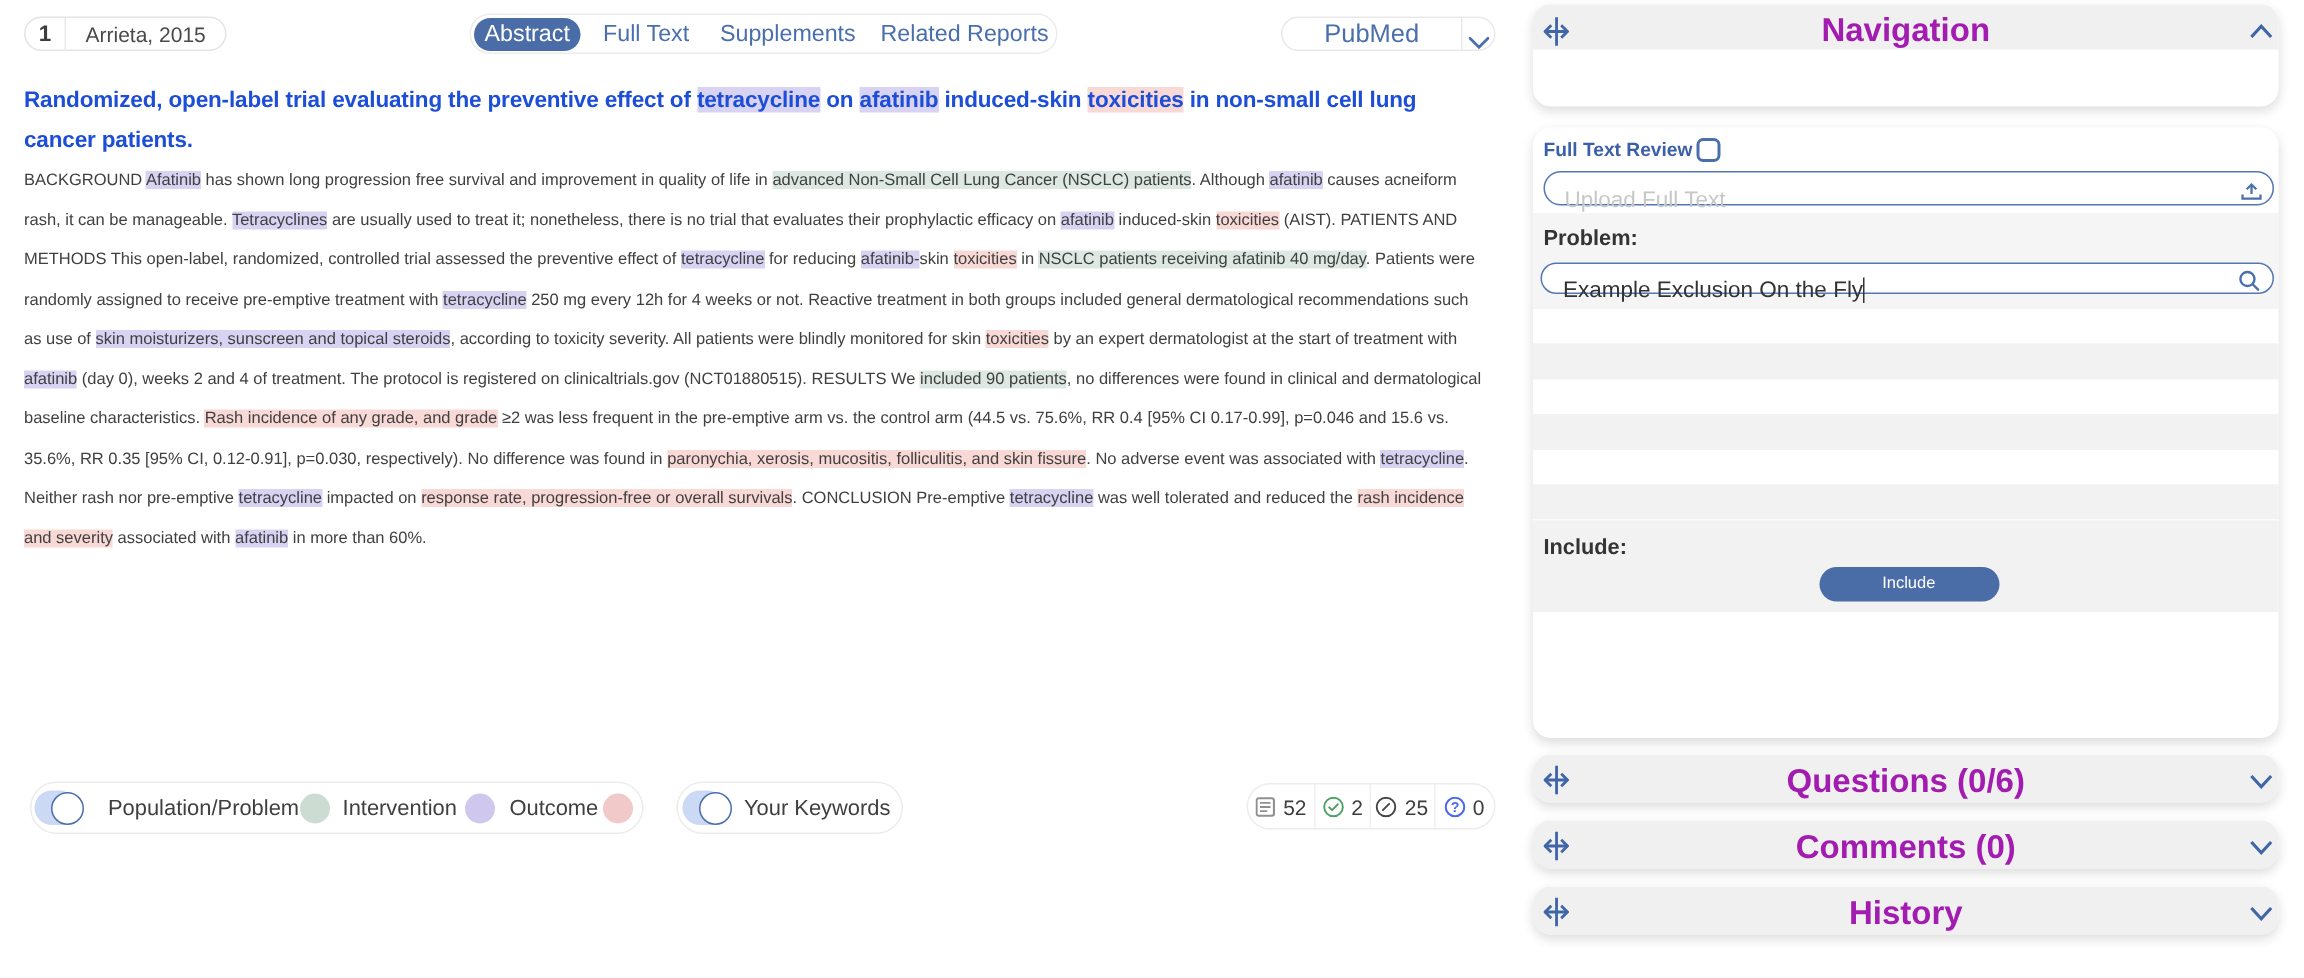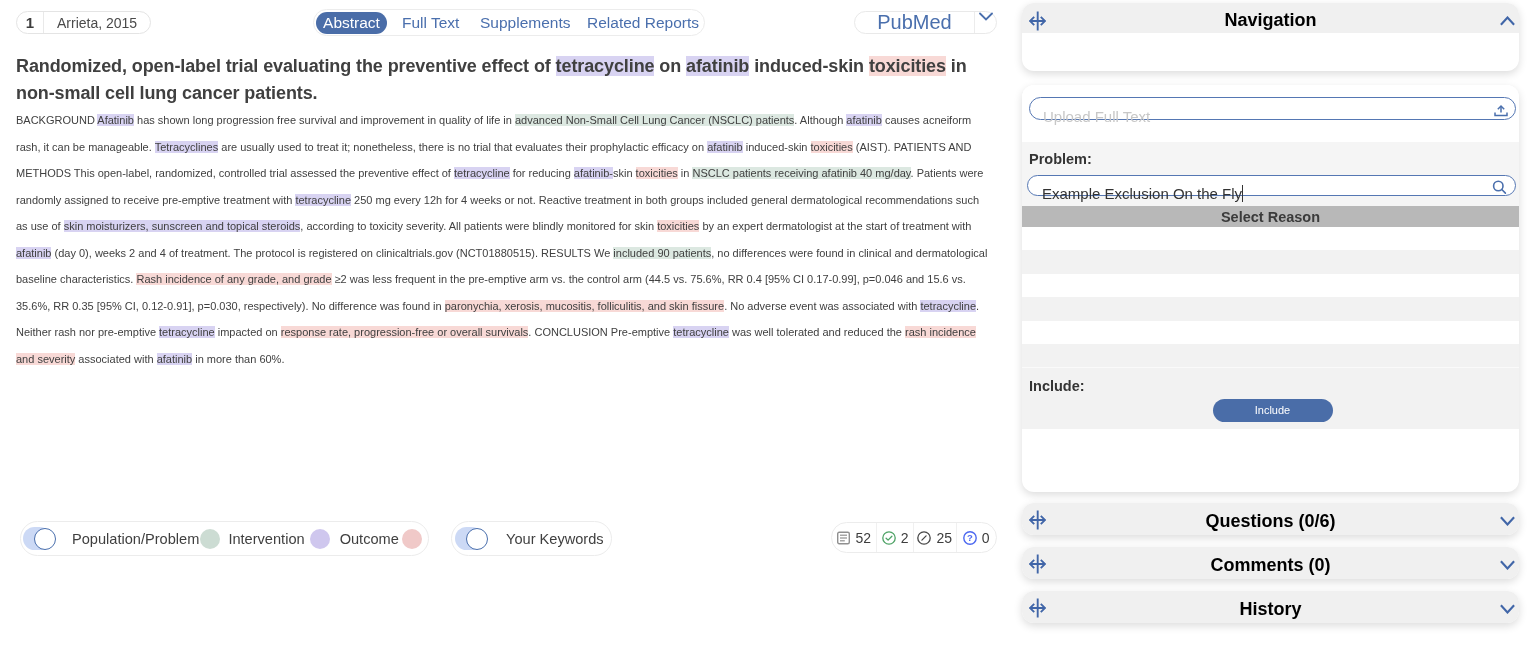--- a/index.html
+++ b/index.html
@@ -8,37 +8,37 @@
 .hp { background:#d8d3f2; }
 .hk { background:#f8d9d6; }
 .hg { background:#dce8e1; }
 
 .refpill { position:absolute; left:16px; top:11px; height:23px; border:1px solid #e4e4e4; border-radius:12px; background:#fff; display:flex; align-items:center; font-size:15px; }
 .refnum { width:27px; text-align:center; font-weight:bold; color:#3d3d3d; border-right:1px solid #e9e9e9; height:100%; line-height:21px; }
 .refname { padding:0 13px; color:#4a4a4a; font-size:14px; }
 .tabs { position:absolute; left:313px; top:9px; height:27px; width:392px; border:1px solid #ececec; border-radius:14px; background:#fff; font-size:15.5px; color:#4a6fad; }
 .tab { position:absolute; top:4px; }
 .tabsel { position:absolute; background:#4a6da8; color:#fff; border-radius:12px; height:22px; line-height:22px; top:2px; left:2px; width:71px; text-align:center; }
-.srcsel { position:absolute; left:854px; top:11px; width:143px; height:23px; border:1px solid #e9e9e9; border-radius:12px; display:flex; align-items:flex-start; font-size:20px; color:#4a6fad; }
+.srcsel { position:absolute; left:854px; top:11px; width:143px; height:23px; border:1px solid #e9e9e9; border-radius:12px; display:flex; align-items:flex-end; font-size:17px; color:#4a6fad; }
 .srcname { width:120px; text-align:center; border-right:1px solid #ececec; height:100%; line-height:21px; }
 .srcchev { flex:1; display:flex; align-items:center; justify-content:center; }
 
-.title { position:absolute; left:16px; top:53px; width:966px; font-size:18px; letter-spacing:-0.1px; font-weight:bold; line-height:27px; color:#404040; }
+.title { position:absolute; left:16px; top:53px; width:966px; font-size:15px; letter-spacing:-0.1px; font-weight:bold; line-height:27px; color:#1d4ed8; }
 .abs { position:absolute; left:16px; top:107px; width:975px; font-size:11px; line-height:26.5px; color:#404040; }
 .lpill { position:absolute; border:1px solid #ececec; border-radius:18px; background:#fff; height:35px; display:flex; align-items:center; font-size:14.6px; color:#3f3f3f; padding-left:2px; }
 .sw { position:relative; width:34px; height:23px; }
 .sw .track { position:absolute; left:0; top:0; width:28px; height:23px; border-radius:12px; background:#ccd9f5; }
 .sw .knob { position:absolute; left:11px; top:0.5px; width:22px; height:22px; border-radius:50%; background:#fff; border:1.7px solid #4a6fad; }
 .dot { width:20px; height:20px; border-radius:50%; display:inline-block; }
 .counts { position:absolute; left:831px; top:522px; width:166px; height:31px; border:1px solid #ececec; border-radius:16px; background:#fff; display:flex; align-items:center; font-size:14.5px; color:#3d3d3d; }
 .ccell { display:flex; align-items:center; justify-content:center; gap:5px; height:100%; font-size:14px; }
 .cdiv { border-right:1px solid #f0f0f0; }
 
 .panel { position:absolute; left:1022px; width:497px; background:#fff; border-radius:12px; box-shadow:0 3px 8px rgba(0,0,0,0.14); overflow:hidden; }
-.phead { height:30px; background:#f0f0f0; display:flex; align-items:center; justify-content:center; position:relative; font-size:18px; font-weight:bold; color:#000000; padding-top:4px; }
+.phead { height:30px; background:#f0f0f0; display:flex; align-items:center; justify-content:center; position:relative; font-size:22px; font-weight:bold; color:#a21caf; padding-top:4px; }
 .phead .mico { position:absolute; left:7px; top:7.5px; line-height:0; }
 .phead .chev { position:absolute; right:4px; top:13px; line-height:0; }
 .navbody { height:38px; position:relative; background:#fff; }
 .btn { position:absolute; height:24px; border-radius:13px; font-size:15px; line-height:22px; padding:0 12px; border:1px solid; }
 .back { left:7px; top:8px; color:#c5c5c5; border-color:#ddd; background:#fafafa; padding:0 9px; }
 .skip { right:5px; top:8px; color:#4a6fad; border-color:#4a6fad; background:#fff; padding:0 10px; }
 .scrwhite { background:#fff; padding:6px 3px 0 7px; height:57px; }
 .ftr { }
 .ftr { color:#3c60a8; font-size:12.8px; font-weight:bold; display:flex; align-items:center; gap:3px; height:17px; }
 .cbx { width:16px; height:16px; border:2px solid #4a6fad; border-radius:4.5px; background:#fff; display:inline-block; }
@@ -91,21 +91,21 @@
   <div style="margin-left:8px">Intervention</div>
   <div class="dot" style="background:#cfc7ee; margin-left:5px"></div>
   <div style="margin-left:10px">Outcome</div>
   <div class="dot" style="background:#f0c9c8; margin-left:3px"></div>
 </div>
 <div class="lpill" style="left:451px; top:521px; padding-right:7px; padding-left:1px;">
   <div class="sw" style="margin-left:2px">
       <div class="track"></div>
       <div class="knob"></div>
     </div>
-  <div style="margin-left:17px">Your Keywords</div>
+  <div style="margin-left:7px">Your Keywords</div>
 </div>
 <div class="counts">
   <div class="ccell cdiv" style="width:46px">
       <svg width="13" height="14" viewBox="0 0 13 14">
         <rect x="0.7" y="1.2" width="11.6" height="11.6" rx="1.5" fill="none" stroke="#909090" stroke-width="1.4"></rect>
         <line x1="3" y1="4.2" x2="10" y2="4.2" stroke="#909090" stroke-width="1.2"></line>
         <line x1="3" y1="7" x2="10" y2="7" stroke="#909090" stroke-width="1.2"></line>
         <line x1="3" y1="9.8" x2="7.8" y2="9.8" stroke="#909090" stroke-width="1.2"></line>
       </svg>
       <span>52</span>
@@ -139,39 +139,39 @@
           <line x1="0.8" y1="10" x2="16.2" y2="10" stroke="#4166a8" stroke-width="1.9"></line>
           <path d="M5.2 5.8 L1 10 L5.2 14.2" fill="none" stroke="#4166a8" stroke-width="1.9"></path>
           <path d="M11.8 5.8 L16 10 L11.8 14.2" fill="none" stroke="#4166a8" stroke-width="1.9"></path>
         </svg></span>Navigation<span class="chev"><svg width="15" height="10" viewBox="0 0 15 10">
           <path d="M0.9 8.7 L7.5 1.5 L14.1 8.7" stroke="#4166a8" stroke-width="2.1" fill="none"></path>
         </svg></span></div>
 </div>
 
 <div class="panel" style="top:85px; height:407px;">
   <div class="scrwhite">
+    <div class="ftr">Full Text Review <span class="cbx"></span></div>
     <div class="pinput" style="margin-top:6px; color:#c7c7c7; font-size:15px;">Upload Full Text
       <svg style="position:absolute; right:7px; top:5px;" width="14" height="14" viewBox="0 0 14 14">
           <path d="M1 9.6 L1 12.4 L13 12.4 L13 9.6" fill="none" stroke="#4a6fad" stroke-width="1.5"></path>
           <line x1="7" y1="3.4" x2="7" y2="9.4" stroke="#4a6fad" stroke-width="1.5"></line>
           <path d="M3.8 6.2 L7 3 L10.2 6.2" fill="none" stroke="#4a6fad" stroke-width="1.5"></path>
         </svg>
     </div>
   </div>
   <div class="scrgray">
     <div class="exlabel">Problem:</div>
     <div class="exinputwrap">
         <div class="pinput" style="color:#333; font-size:15px; height:21px; padding-left:14px;">Example Exclusion On the Fly<span class="icur"></span>
       <svg style="position:absolute; right:8px; top:4px;" width="15" height="15" viewBox="0 0 15 15">
             <circle cx="6.3" cy="6" r="4.7" fill="none" stroke="#4a6fad" stroke-width="1.6"></circle>
             <line x1="9.8" y1="9.5" x2="13.4" y2="13.1" stroke="#4a6fad" stroke-width="1.6" stroke-linecap="round"></line>
           </svg>
     </div>
       </div>
-    <div class="selreason">Select Reason</div>
     <div class="row roww"></div>
     <div class="row rowg"></div>
     <div class="row roww"></div>
     <div class="row rowg"></div>
     <div class="row roww"></div>
     <div class="row rowg"></div>
     <div class="incsec">
       <div class="inclabel">Include:</div>
       <div class="incbtn">Include</div>
     </div>

